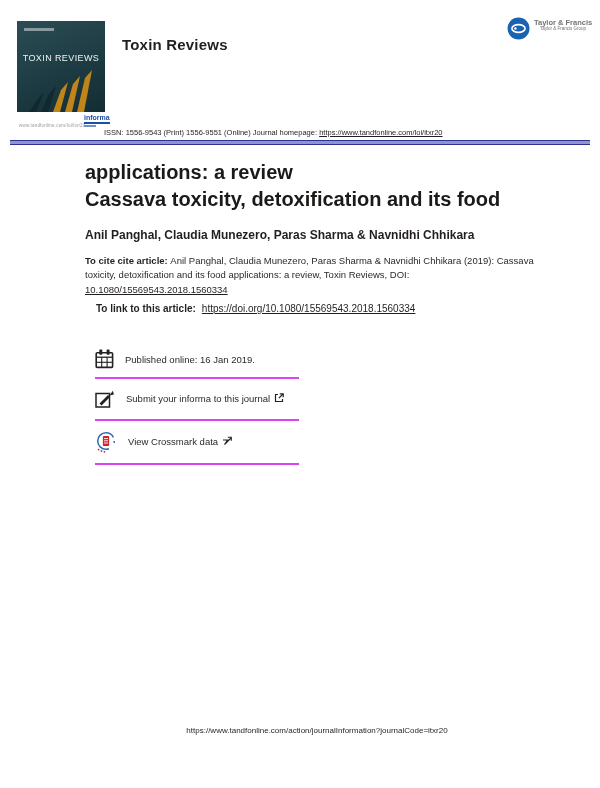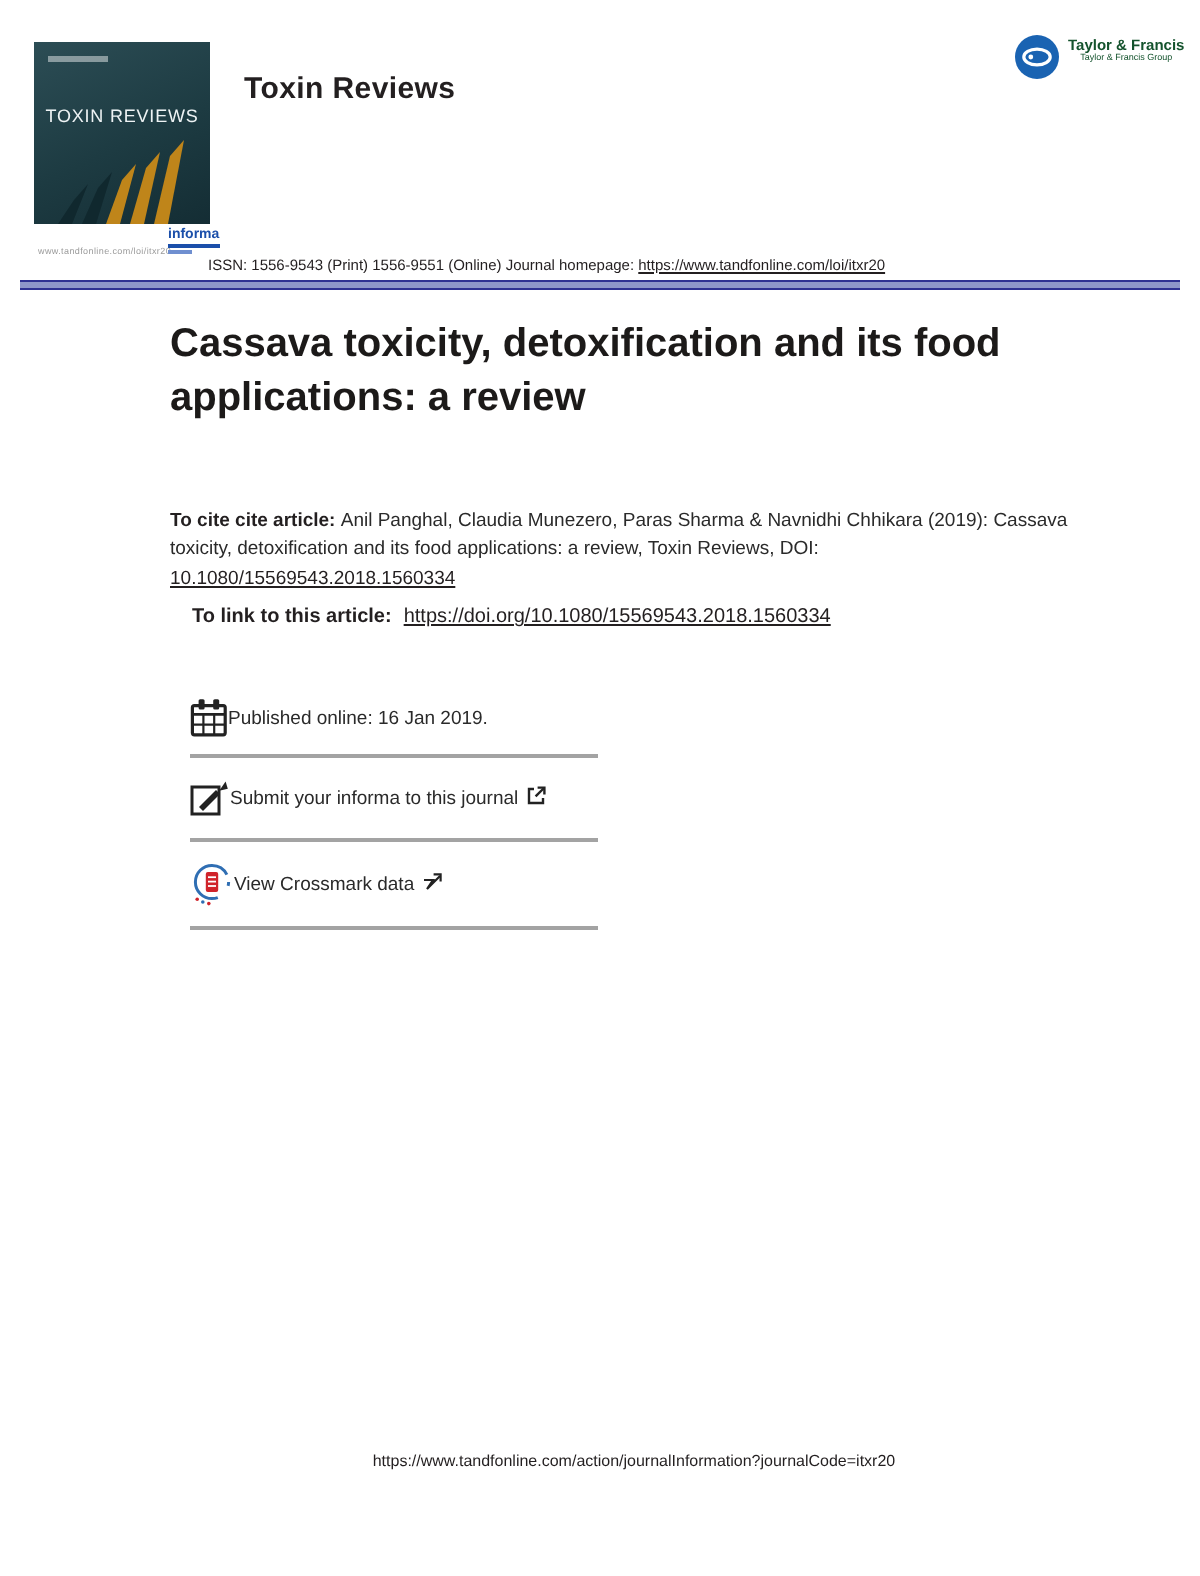--- a/index.html
+++ b/index.html
@@ -35,21 +35,21 @@
   }
   .informa .informa-line { margin-top:1px; height:1.5px; width:26px; background:#1b4faa; }
   .informa .informa-sub  { margin-top:1px; height:2px; width:12px; background:#6f8fd0; }
 
   .journal-title {
     position:absolute; left:122px; top:36px; font-size:15px; font-weight:700;
     color:#231f20; letter-spacing:0.2px;
   }
 
   .tf-logo { position:absolute; left:507px; top:17px; display:flex; align-items:flex-start; }
-  .tf-text { margin-left:4px; color:#14532d; line-height:1.1; padding-top:2px; }
+  .tf-text { margin-left:4px; color:#737373; line-height:1.1; padding-top:2px; }
   .tf-text .tf-line1 { font-size:7.5px; font-weight:700; white-space:nowrap; }
   .tf-text .tf-line2 { font-size:4.5px; text-align:center; white-space:nowrap; }
 
   .issn {
     position:absolute; left:104px; top:128px; font-size:7.5px; color:#231f20;
     white-space:nowrap;
   }
   .issn a, .plain-link { color:#231f20; text-decoration:underline; cursor:pointer; }
 
   .rule {
@@ -73,22 +73,22 @@
   }
   .cite b, .tolink b { font-weight:700; color:#231f20; }
   .tolink {
     position:absolute; left:85px; top:303px; width:480px; font-size:10px;margin-left:11px;
   }
   .tolink .plain-link { margin-left:6px; }
 
   
   .meta { position:absolute; left:95px; top:341px; width:204px; }
   .meta-row {
-    display:flex; align-items:center; 
-    border-bottom:2px solid #a3a3a3; padding:10px 2px 10px 0;
+    display:flex; align-items:center; gap:11px;
+    border-bottom:2px solid #d946ef; padding:10px 2px 10px 0;
   }
   .meta-row:first-child { padding-top:8px; padding-bottom:8px; }
   .meta-label { font-size:9.5px; color:#2a2a2a; white-space:nowrap; }
   .meta-row .ext { margin-left:4px; display:inline-block; vertical-align:-1px; }
   .meta-icon { flex:0 0 auto; display:flex; align-items:center; }
 
   
   .footer {
     position:absolute; left:0; top:725px; width:600px; text-align:center;
     font-size:8px; line-height:1.55; color:#2b2b2b;
@@ -131,24 +131,25 @@
       <div class="tf-line1">Taylor &amp; Francis</div>
       <div class="tf-line2">Taylor &amp; Francis Group</div>
     </div>
   </div>
 
   <div class="issn"><span>ISSN: 1556-9543 (Print) 1556-9551 (Online) Journal homepage: </span><a class="plain-link">https://www.tandfonline.com/loi/itxr20</a></div>
 
   <div class="rule"></div>
 
   <div class="art-title">
+    <div>applications: a review</div>
     <div>Cassava toxicity, detoxification and its food</div>
-    <div>applications: a review</div>
-  </div>
-
+  </div>
+
+  <div class="authors">Anil Panghal, Claudia Munezero, Paras Sharma &amp; Navnidhi Chhikara</div>
 
   <div class="cite"><b>To cite cite article: </b><span>Anil Panghal, Claudia Munezero, Paras Sharma &amp; Navnidhi Chhikara (2019): Cassava toxicity, detoxification and its food applications: a review, Toxin Reviews, DOI: </span><a class="plain-link">10.1080/15569543.2018.1560334</a></div>
 
   <div class="tolink"><b>To link to this article:</b><a class="plain-link">https://doi.org/10.1080/15569543.2018.1560334</a></div>
 
   <div class="meta">
 
     <div class="meta-row">
       <span class="meta-icon">
         <svg width="19" height="20" viewBox="0 0 19 20">

